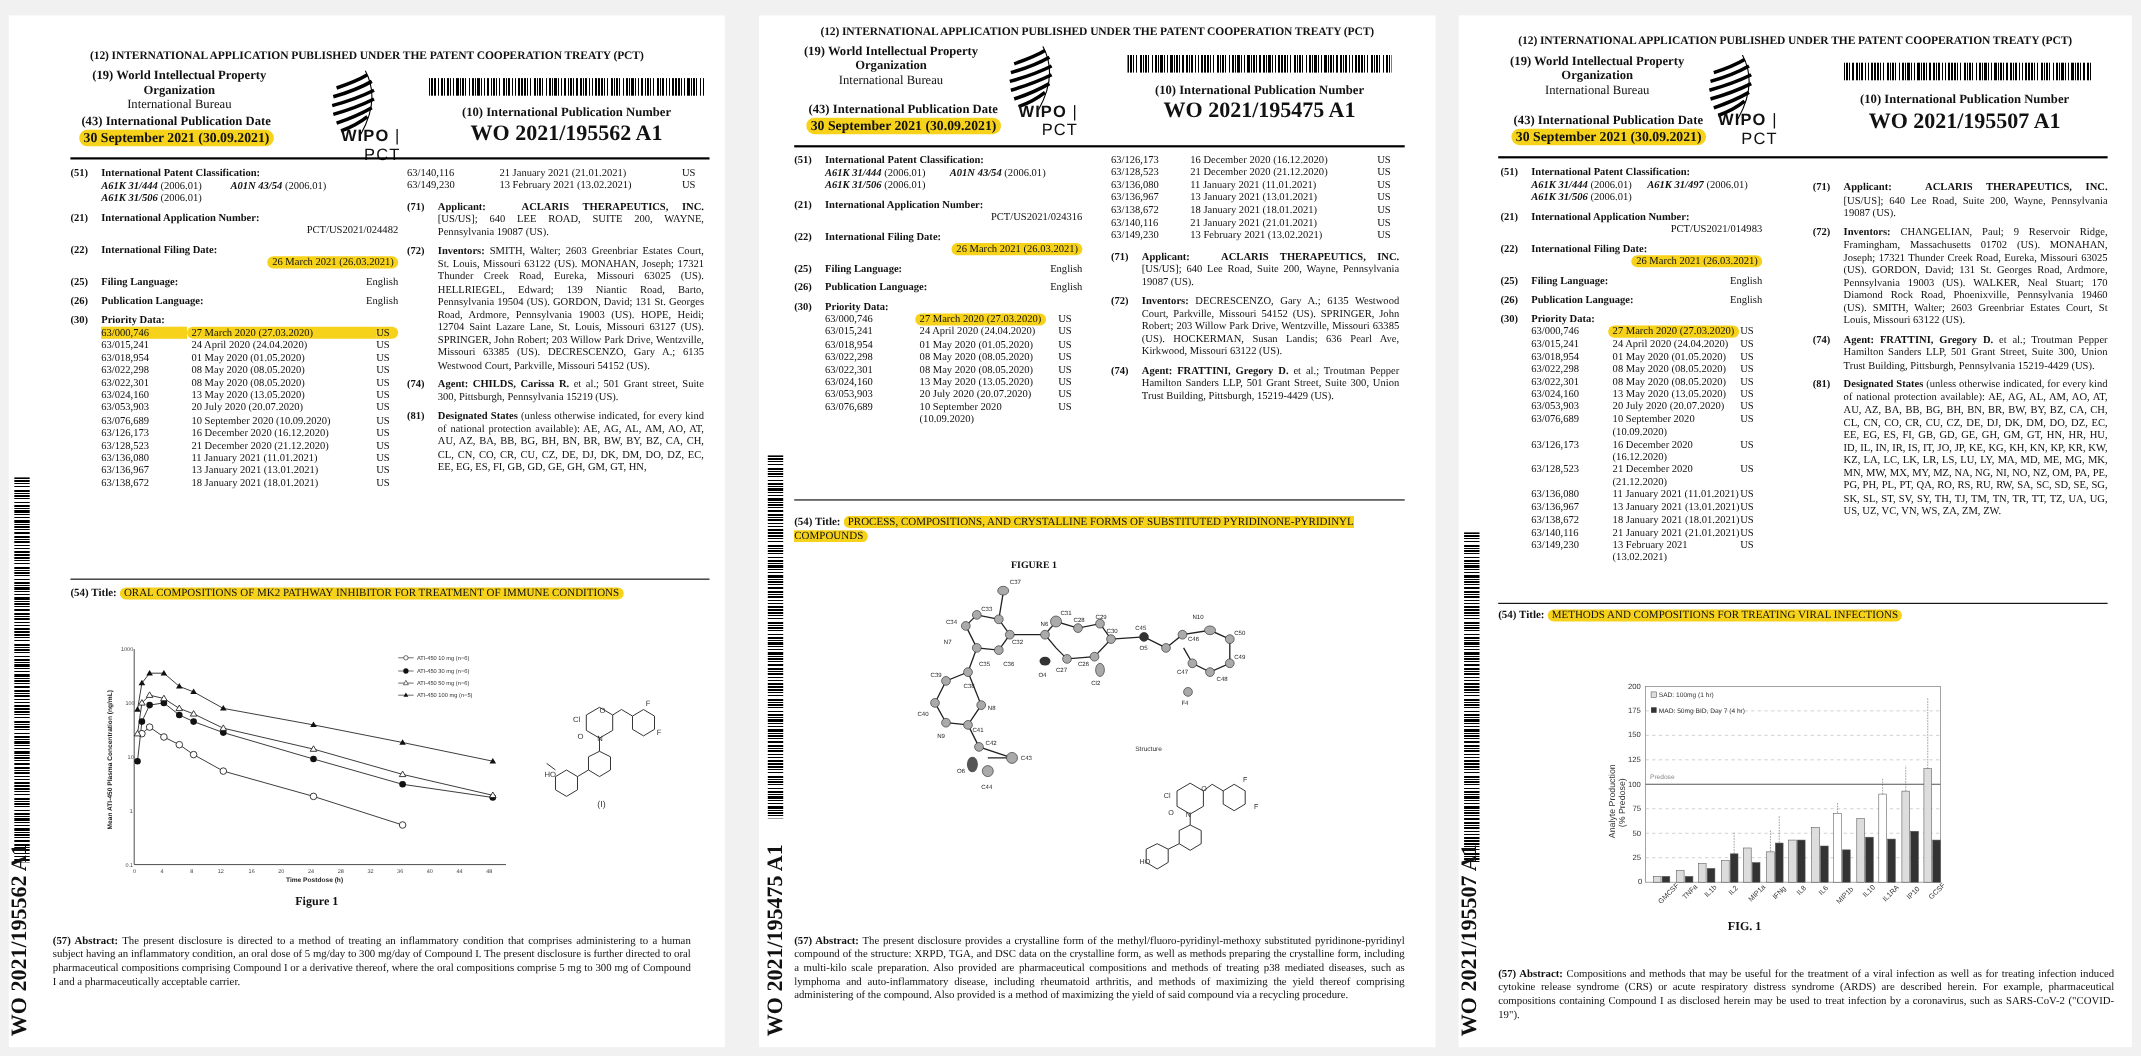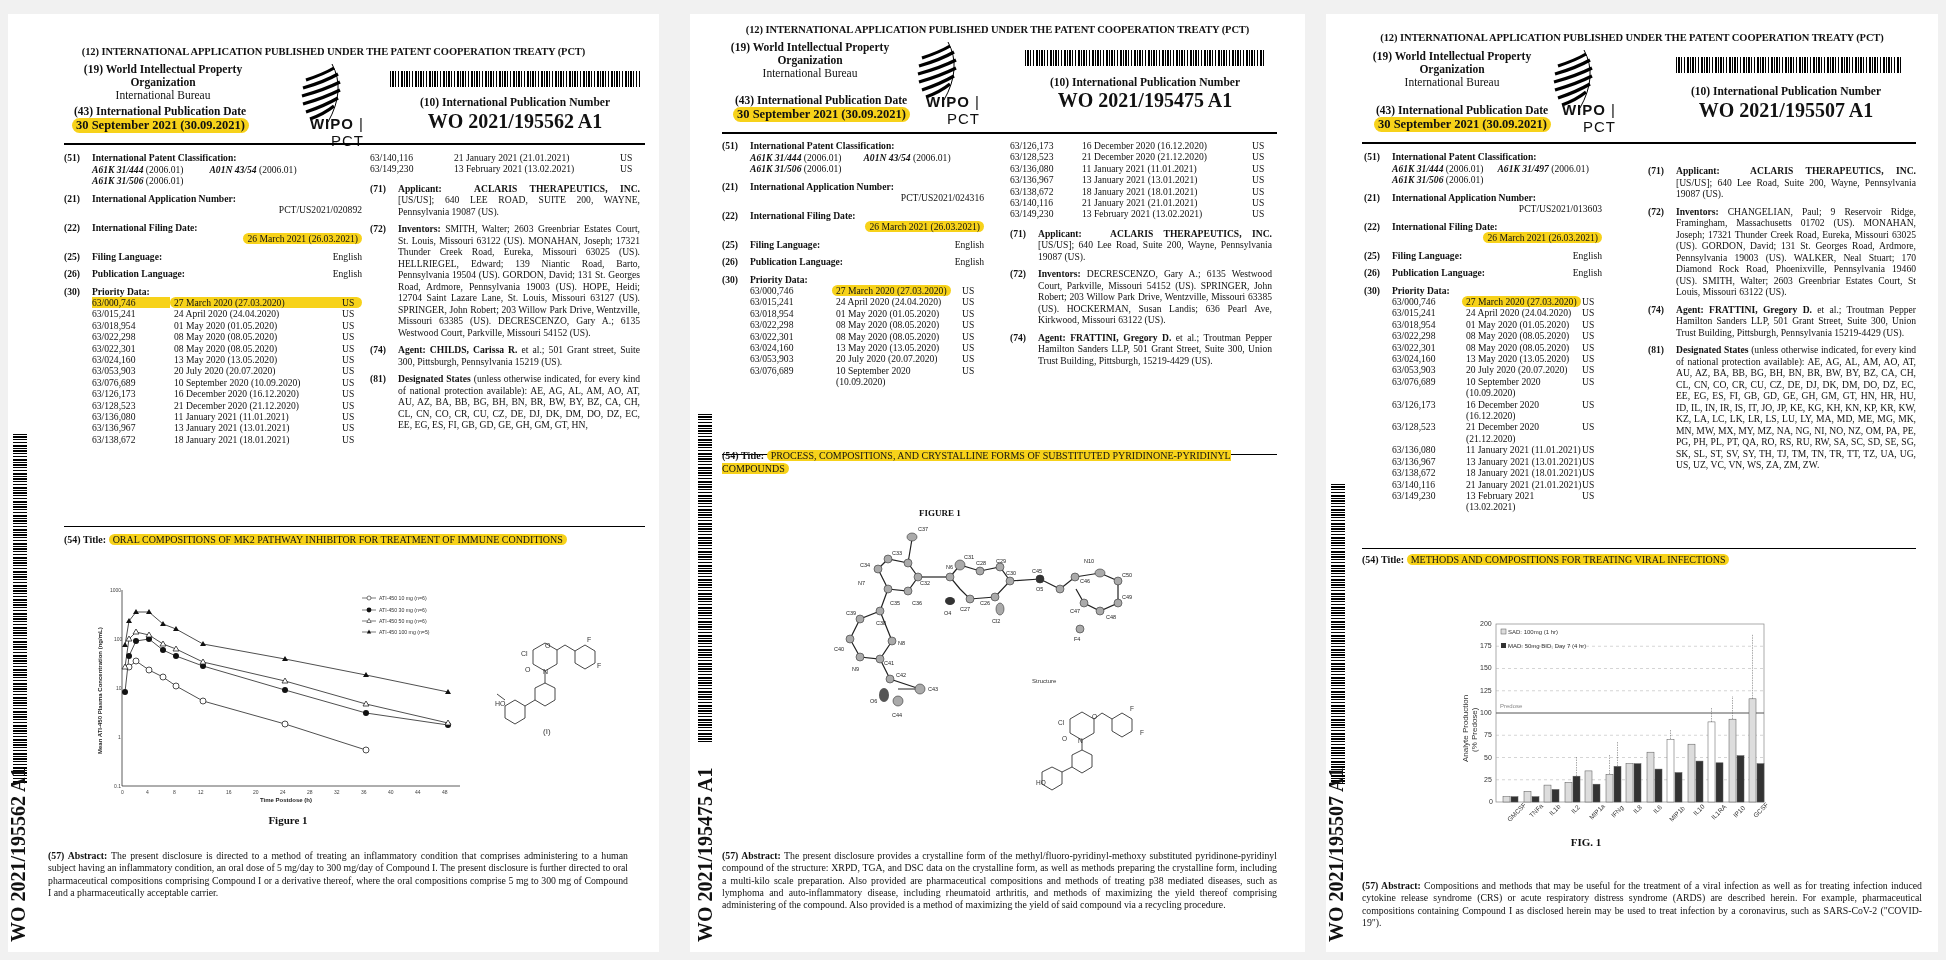--- a/index.html
+++ b/index.html
@@ -93,21 +93,21 @@
       <div class="lbl">International Patent Classification:</div>
       <div class="row2" style="justify-content:flex-start; gap:26px;">
         <span><i>A61K 31/444</i> <span>(2006.01)</span></span>
         <span><i>A01N 43/54</i> <span>(2006.01)</span></span>
       </div>
       <div><i>A61K 31/506</i> <span>(2006.01)</span></div>
     </div>
     <div class="field">
       <span class="num">(21)</span>
       <div class="lbl">International Application Number:</div>
-      <div class="right">PCT/US2021/020892</div>
+      <div class="right">PCT/US2021/024482</div>
     </div>
     <div class="field">
       <span class="num">(22)</span>
       <div class="lbl">International Filing Date:</div>
       <div class="right"><span class="hl">26 March 2021 (26.03.2021)</span></div>
     </div>
     <div class="field">
       <span class="num">(25)</span>
       <div class="row2">
           <span class="lbl">Filing Language:</span>
@@ -517,21 +517,21 @@
     </div>
     <div class="field just">
       <span class="num">(74)</span>
       <span class="lbl">Agent:</span>
       <span class="lbl">FRATTINI, Gregory D.</span>
       <span>et al.; Troutman Pepper Hamilton Sanders LLP, 501 Grant Street, Suite 300, Union Trust Building, Pittsburgh, 15219-4429 (US).</span>
     </div>
   </div>
 
   <div class="rule thin" style="left:32px; right:28px; top:440px;"></div>
-  <div class="title54" style="left:32px; top:436px; width:555px;">
+  <div class="title54" style="left:32px; top:455px; width:555px;">
     <span class="lbl">(54) Title:</span>
     <span class="hl">PROCESS, COMPOSITIONS, AND CRYSTALLINE FORMS OF SUBSTITUTED PYRIDINONE-PYRIDINYL COMPOUNDS</span>
   </div>
 
   <div class="figcap" style="left:190px; top:494px; width:120px; font-size:9px;">FIGURE 1</div>
 
   <svg style="position:absolute; left:110px; top:505px;" width="350" height="280" viewBox="0 0 350 280">
     <g stroke="#222" stroke-width="1.2" fill="none">
       <path d="M78 50 L88 40 L108 44 L118 58 L108 72 L88 70 L78 50"></path>
       <path d="M108 44 L112 20"></path>
@@ -683,21 +683,21 @@
       <div class="lbl">International Patent Classification:</div>
       <div class="row2" style="justify-content:flex-start; gap:14px;">
         <span><i>A61K 31/444</i> <span>(2006.01)</span></span>
         <span><i>A61K 31/497</i> <span>(2006.01)</span></span>
       </div>
       <div><i>A61K 31/506</i> <span>(2006.01)</span></div>
     </div>
     <div class="field">
       <span class="num">(21)</span>
       <div class="lbl">International Application Number:</div>
-      <div class="right">PCT/US2021/013603</div>
+      <div class="right">PCT/US2021/014983</div>
     </div>
     <div class="field">
       <span class="num">(22)</span>
       <div class="lbl">International Filing Date:</div>
       <div class="right"><span class="hl">26 March 2021 (26.03.2021)</span></div>
     </div>
     <div class="field">
       <span class="num">(25)</span>
       <div class="row2">
           <span class="lbl">Filing Language:</span>

